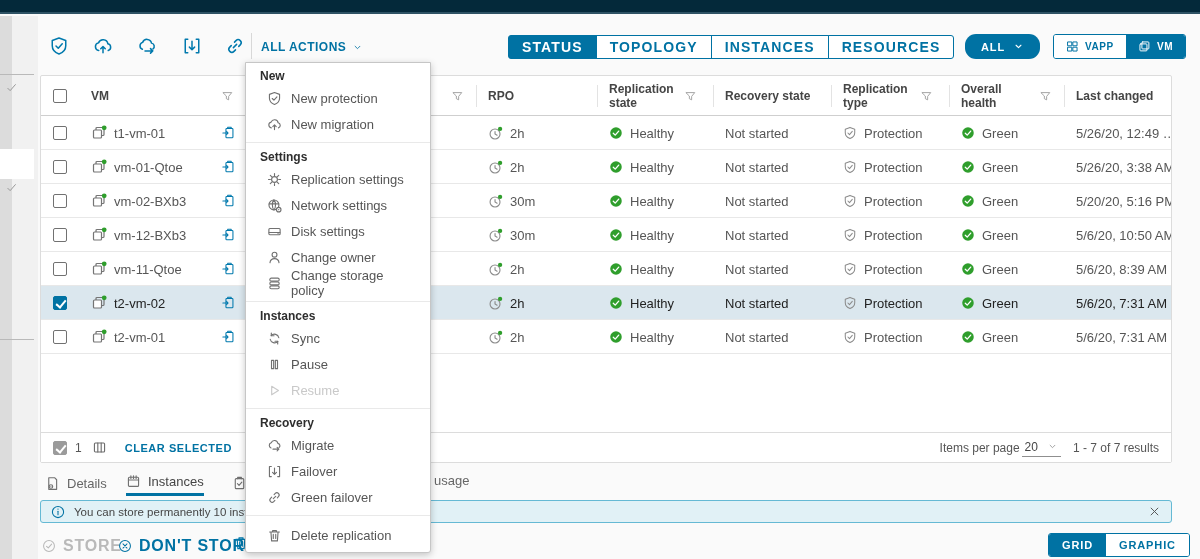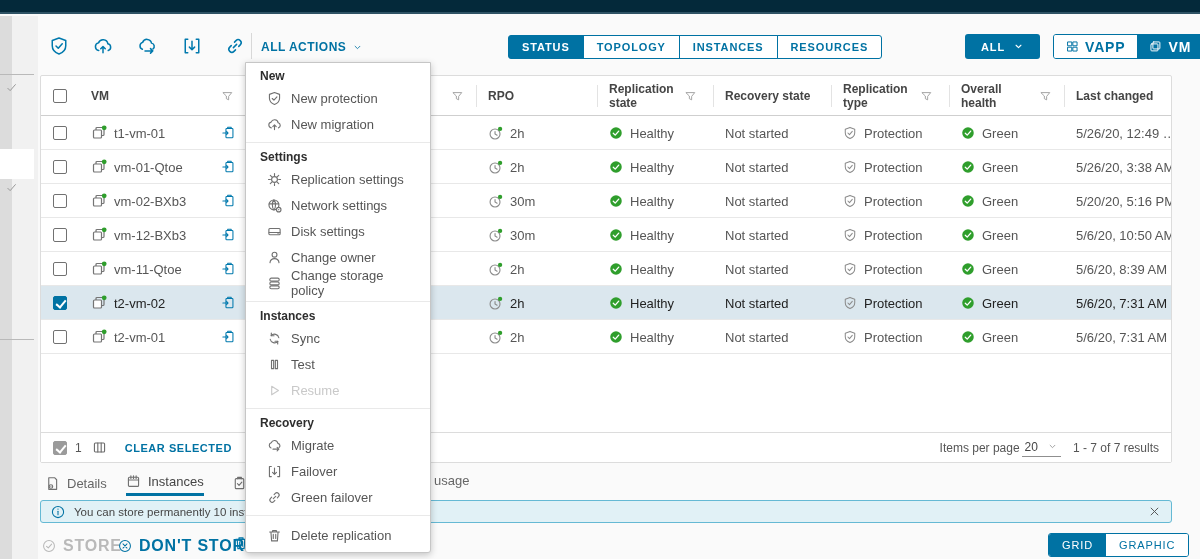--- a/index.html
+++ b/index.html
@@ -21,29 +21,29 @@
 .bline{position:absolute;left:0;width:34px;height:1px;background:#b9b9b9}
 .bchk{position:absolute;left:6px;color:#8f8f8f}
 
 
 .tbtn{position:absolute;top:36px;width:20px;height:20px;color:#0079ad}
 .tdiv{position:absolute;left:251px;top:33px;width:1px;height:26px;background:#d8d8d8}
 .all-actions{position:absolute;left:261px;top:38px;height:18px;display:flex;align-items:center;gap:6px;color:#0072a3;font-size:12px;font-weight:bold;letter-spacing:.04em;cursor:pointer}
 
 
 .vtabs{position:absolute;left:508px;top:35px;display:flex;height:24px}
-.vtab{border:1px solid #0072a3;margin-left:-1px;background:#fff;color:#0072a3;font-size:11px;font-weight:bold;letter-spacing:.08em;padding:0 13px;display:flex;align-items:center}
+.vtab{border:1px solid #0072a3;margin-left:-1px;background:#fff;color:#0072a3;font-size:14px;font-weight:bold;letter-spacing:.08em;padding:0 13px;display:flex;align-items:center}
 .vtab:first-child{margin-left:0;border-radius:3px 0 0 3px}
 .vtab:last-child{border-radius:0 3px 3px 0}
 .vtab.active{background:#0072a3;color:#fff}
 
 
-.all-btn{position:absolute;left:965px;top:34px;width:75px;height:25px;background:#0072a3;color:#fff;border-radius:3px;display:flex;align-items:center;justify-content:center;gap:8px;font-size:11px;font-weight:bold;letter-spacing:.08em}
+.all-btn{position:absolute;left:965px;top:34px;width:75px;height:25px;background:#0072a3;color:#fff;border-radius:11px;display:flex;align-items:center;justify-content:center;gap:8px;font-size:11px;font-weight:bold;letter-spacing:.08em}
 .scope{position:absolute;left:1053px;top:34px;height:25px;display:flex;border:1px solid #0072a3;border-radius:3px;overflow:hidden}
-.sbtn{display:flex;align-items:center;gap:6px;padding:0 12px;font-size:14px;font-weight:bold;letter-spacing:.06em;background:#fff;color:#0072a3}
+.sbtn{display:flex;align-items:center;gap:6px;padding:0 12px;font-size:10px;font-weight:bold;letter-spacing:.06em;background:#fff;color:#0072a3}
 .sbtn.active{background:#0072a3;color:#fff}
 
 
 .card{position:absolute;left:40px;top:75px;width:1132px;height:388px;background:#fff;border:1px solid #dcdcdc;border-radius:2px}
 .grid{display:grid;grid-template-columns:38px 167px 230px 121px 116px 118px 118px 115px 1fr}
 .thead{height:40px;border-bottom:1px solid #cfcfcf;font-size:12px;font-weight:bold;color:#454545}
 .th{position:relative;display:flex;align-items:center;height:40px;padding-left:12px;line-height:1.2}
 .th.c1{padding-left:0;justify-content:center}
 .th.sep::before{content:"";position:absolute;left:0;top:9px;bottom:9px;width:1px;background:#e3e3e3}
 .funnel{margin-left:auto;margin-right:12px;color:#9a9a9a}
@@ -76,21 +76,21 @@
 .banner{position:absolute;left:40px;top:500px;width:1132px;height:23px;background:#e1f1f6;border:1px solid #65b9d4;border-radius:3px;display:flex;align-items:center;padding:0 10px;gap:9px;font-size:11.5px;color:#454545}
 .banner .iic{color:#0072a3}
 .banner .close{margin-left:auto;color:#565656;cursor:pointer}
 
 
 .act{position:absolute;top:537px;display:flex;align-items:center;gap:7px;font-size:16px;font-weight:bold;letter-spacing:.05em}
 .act.disabled{color:#b9b9b9}
 .act.blue{color:#0072a3}
 .trash-partial{position:absolute;left:233px;top:535px;color:#0079ad}
 .vswitch{position:absolute;left:1048px;top:533px;height:24px;display:flex;border:1px solid #0072a3;border-radius:3px;overflow:hidden}
-.vs{padding:0 13px;display:flex;align-items:center;font-size:11px;font-weight:normal;letter-spacing:.08em;background:#fff;color:#0072a3}
+.vs{padding:0 13px;display:flex;align-items:center;font-size:11px;font-weight:bold;letter-spacing:.08em;background:#fff;color:#0072a3}
 .vs.active{background:#0072a3;color:#fff}
 
 
 .menu{position:absolute;left:245px;top:62px;width:186px;height:491px;background:#fff;border:1px solid #c6c6c6;border-radius:0 0 3px 3px;box-shadow:0 2px 7px rgba(0,0,0,.22);z-index:50;padding-top:4px;overflow:hidden}
 .mh{height:18px;display:flex;align-items:center;padding:0 14px;font-size:12px;font-weight:bold;color:#2e2e2e}
 .mi{height:26px;display:flex;align-items:center;gap:9px;padding:0 10px 0 21px;font-size:13px;color:#565656;cursor:pointer}
 .mi .ic{color:#717171}
 .mi.disabled{color:#c9c9c9}
 .mi.disabled .ic{color:#c9c9c9}
 .mdiv{height:1px;background:#e9e9e9;margin:5px 0}
@@ -787,21 +787,21 @@
     <div class="mi">
       <svg class="ic" width="15" height="15">
           <use href="#s-sync"></use>
         </svg>
       <span>Sync</span>
       </div>
     <div class="mi">
       <svg class="ic" width="15" height="15">
           <use href="#s-pause"></use>
         </svg>
-      <span>Test</span>
+      <span>Pause</span>
       </div>
     <div class="mi disabled">
       <svg class="ic" width="15" height="15">
           <use href="#s-play"></use>
         </svg>
       <span>Resume</span>
       </div>
     <div class="mdiv"></div>
     <div class="mh">Recovery</div>
     <div class="mi">

